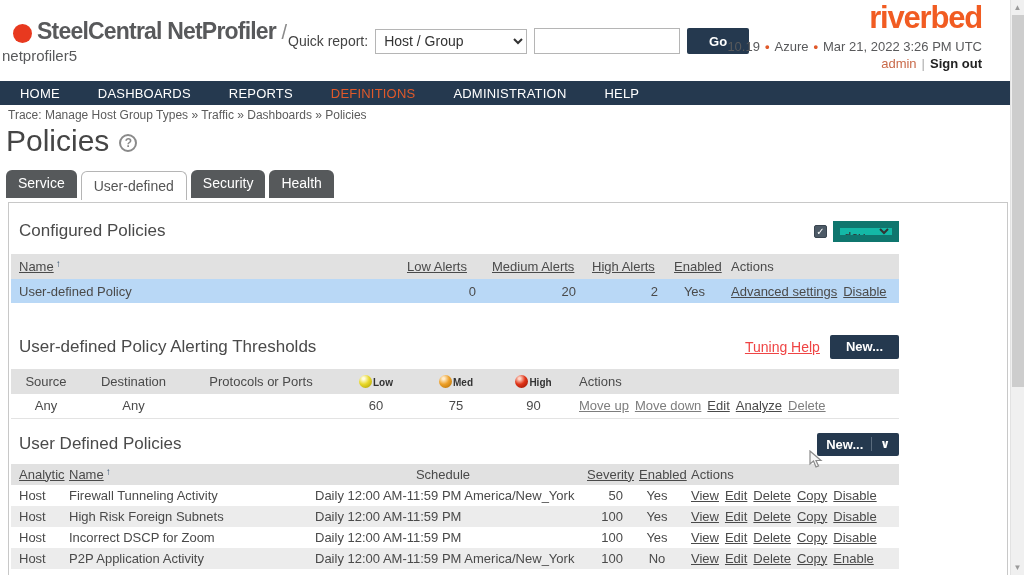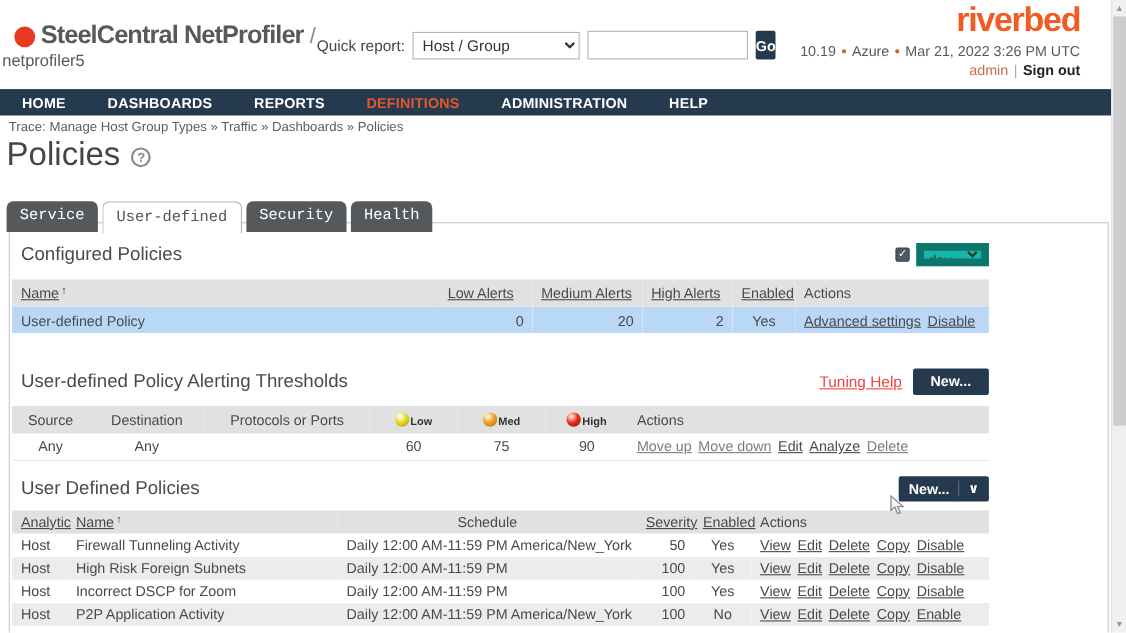--- a/index.html
+++ b/index.html
@@ -11,45 +11,45 @@
   #logo-dot { position:absolute; left:13px; top:24px; width:19px; height:19px; border-radius:50%; background:#e8391f; }
   #product-title { position:absolute; left:37px; top:18px; font-size:23px; font-weight:700; color:#58595b; letter-spacing:-0.8px; }
   #product-slash { font-weight:400; color:#8a8a8a; font-size:20px; }
   #hostname { position:absolute; left:2px; top:47px; font-size:15px; color:#58595b; }
 
   #quickreport { position:absolute; left:288px; top:28px; height:26px; display:flex; align-items:center; gap:7px; }
   #quickreport label { font-size:14px; color:#444; }
   #quickreport select { width:152px; height:25px; font-size:14px; color:#333; border:1px solid #b5b5b5; background:#fff; padding:0 4px; font-family:inherit; }
   #quickreport input { width:146px; height:26px; border:1px solid #b5b5b5; padding:0 6px; font-family:inherit; font-size:13px; }
   .navy-btn { background:#25394f; color:#fff; border:none; border-radius:2px; font-family:inherit; font-size:13px; font-weight:700; cursor:pointer; }
-  #go-btn { width:18px; height:26px; }
+  #go-btn { width:62px; height:26px; }
 
   #brand { position:absolute; right:28px; top:0px; font-size:31px; font-weight:700; color:#f15c22; letter-spacing:-1.2px; }
   #meta-line { position:absolute; right:28px; top:39px; font-size:13px; color:#58595b; }
   #meta-line .bullet { color:#e0592a; font-weight:700; margin:0 5px; }
   #user-line { position:absolute; right:28px; top:56px; font-size:13px; }
   #user-line .admin { color:#c96a4a; text-decoration:none; }
   #user-line .divider { color:#aaa; margin:0 5px; }
   #user-line .signout { color:#222; font-weight:700; text-decoration:none; }
 
   
   #navbar { position:absolute; left:0; top:81px; width:1024px; height:24px; background:#25394f;
     display:flex; align-items:center; padding-left:20px; gap:38px; }
-  .nav-item { color:#fff; font-weight:700; font-size:13px; letter-spacing:0.2px; cursor:pointer; }
+  .nav-item { color:#fff; font-weight:400; font-size:13px; letter-spacing:0.2px; cursor:pointer; }
   .nav-item.active { color:#e0592a; }
 
   
   #breadcrumb { position:absolute; left:8px; top:108px; font-size:12px; color:#5c5c5c; }
   #page-title-row { position:absolute; left:6px; top:124px; display:flex; align-items:center; gap:10px; }
   #page-title { font-size:30px; font-weight:400; color:#454545; }
   #help-icon { width:18px; height:18px; border:2px solid #8a8a8a; border-radius:50%; color:#8a8a8a;
     font-size:12px; font-weight:700; display:flex; align-items:center; justify-content:center; margin-top:4px; cursor:pointer; }
 
   
-  #tabs { position:absolute; left:6px; top:182px; display:flex; gap:4px; align-items:flex-end; z-index:2;font-family:Liberation Mono, monospace; }
+  #tabs { position:absolute; left:6px; top:170px; display:flex; gap:4px; align-items:flex-start; z-index:2; }
   .tab { background:#56595b; color:#fff; font-size:14px; padding:5px 12px 6px; border-radius:6px 6px 0 0; height:28px; cursor:pointer; white-space:nowrap; }
   .tab.active { background:#fff; color:#555; border:1px solid #b5b5b5; border-bottom:none; height:29px; padding-top:6px; position:relative; top:1px; }
 
   
   #panel { position:absolute; left:8px; top:202px; width:1000px; height:373px; background:#fff;
     border-top:1px solid #c8c8c8; border-left:1px solid #c8c8c8; border-right:1px solid #c8c8c8; }
   #content { width:888px; margin-left:2px; }
 
   .section-bar { display:flex; justify-content:space-between; align-items:center; }
   .section-heading { font-size:17px; font-weight:400; color:#4a4a4a; margin-left:8px; }

